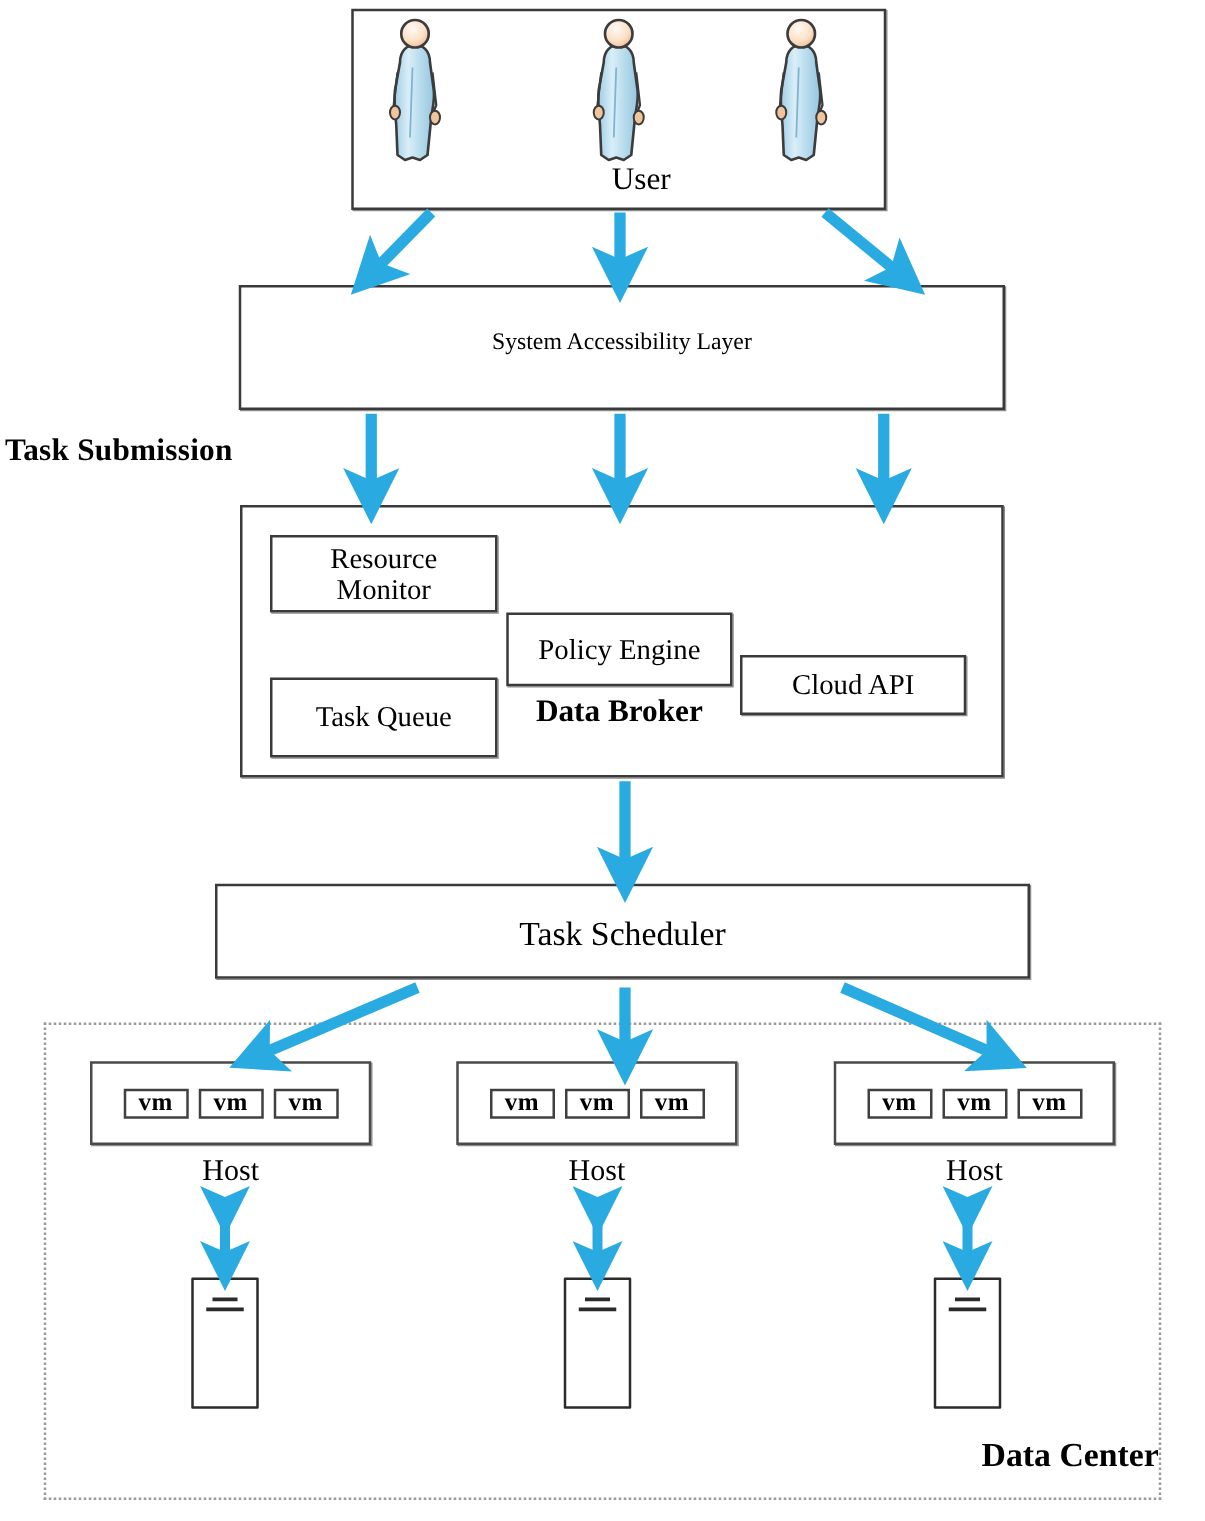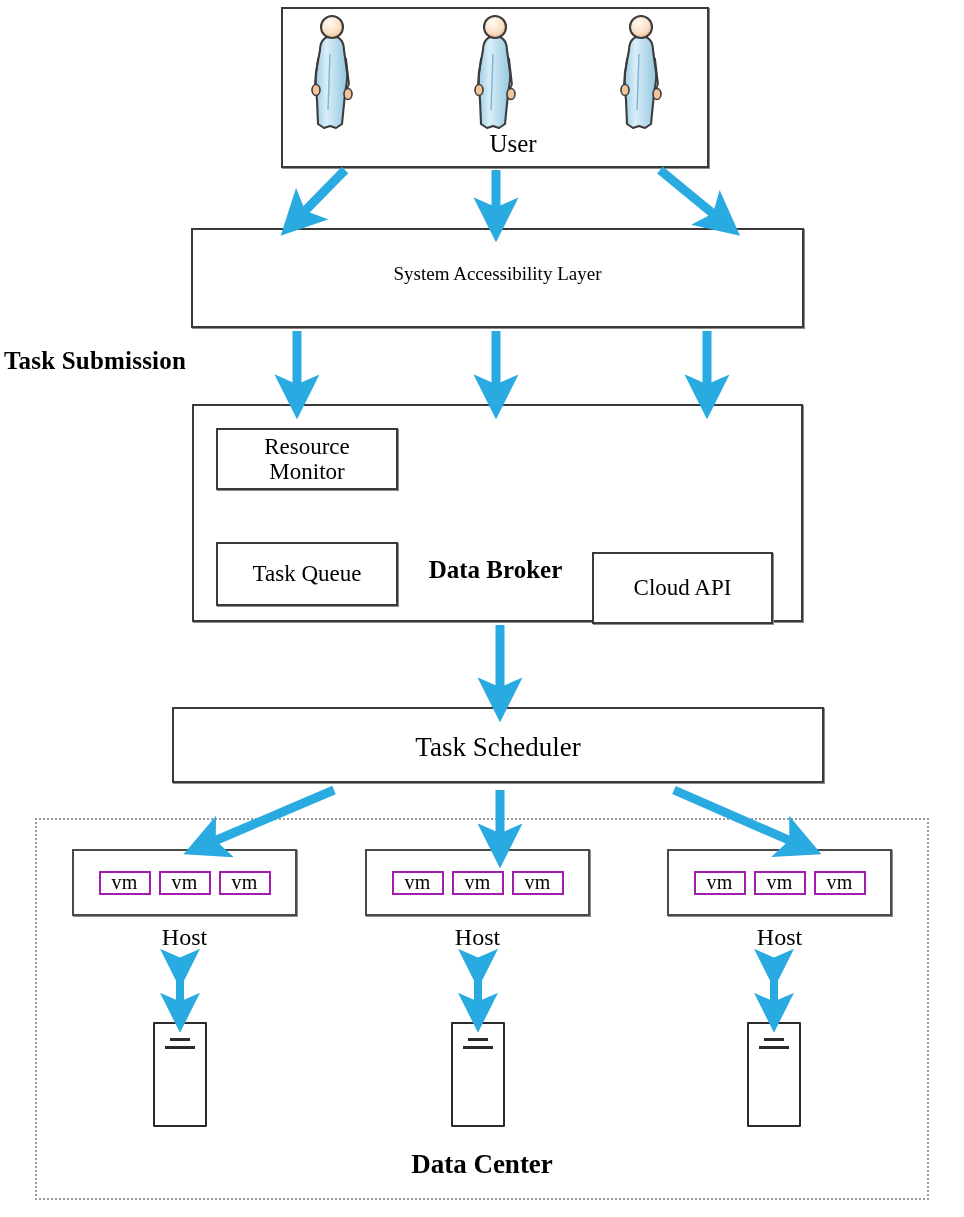--- a/index.html
+++ b/index.html
@@ -78,21 +78,21 @@
     justify-content: center;
     text-align: center;
     font-size: 23px;
     line-height: 1.1;
     white-space: pre-line;
   }
   #broker-resource-monitor { left: 216px; top: 428px; width: 182px; height: 62px; }
   #broker-vm-manager       { left: 592px; top: 428px; width: 181px; height: 62px; }
   #broker-policy-engine    { left: 405px; top: 490px; width: 181px; height: 59px; z-index: 5; }
   #broker-task-queue       { left: 216px; top: 542px; width: 182px; height: 64px; }
-  #broker-cloud-api        { left: 592px; top: 552px; width: 181px; height: 72px; font-family: Liberation Serif, serif; }
+  #broker-cloud-api        { left: 592px; top: 524px; width: 181px; height: 48px; font-family: Liberation Serif, serif; }
   #broker-title {
     position: absolute;
     left: 405px;
     top: 556px;
     width: 181px;
     text-align: center;
     font-size: 25px;
     font-weight: bold;
     z-index: 6;
   }
@@ -110,21 +110,21 @@
     height: 382px;
     border: 2px dotted #9a9a9a;
     box-sizing: border-box;
     background: transparent;
   }
   #data-center-title {
     position: absolute;
     left: 0;
     right: 0;
     bottom: 18px;
-    text-align: center;
+    text-align: right;
     font-size: 27px;
     font-weight: bold;
   }
 
   
   .host-box {
     position: absolute;
     top: 849px;
     height: 67px;
     background: #ffffff;
@@ -133,27 +133,27 @@
     box-shadow: 1px 1px 0 0 #8c8c8c;
     display: flex;
     align-items: center;
     justify-content: center;
     gap: 8px;
   }
   .vm-box {
     width: 52px;
     height: 24px;
     background: #ffffff;
-    border: 2px solid #a21caf;
+    border: 2px solid #404040;
     box-sizing: border-box;
     display: flex;
     align-items: center;
     justify-content: center;
     font-size: 20px;
-    font-weight: normal;
+    font-weight: bold;
     letter-spacing: 0.3px;
   }
   .host-label {
     position: absolute;
     top: 924px;
     text-align: center;
     font-size: 24px;
   }
 
   
@@ -249,20 +249,21 @@
   <div class="box" id="sal-box">
     <div class="box-label" id="sal-label">System Accessibility Layer</div>
   </div>
 
   <div id="task-submission-label">Task Submission</div>
 
   <div class="box" id="broker-box"></div>
 
   <div class="broker-sub" id="broker-resource-monitor">Resource
 Monitor</div>
+  <div class="broker-sub" id="broker-policy-engine">Policy Engine</div>
   <div class="broker-sub" id="broker-task-queue">Task Queue</div>
   <div class="broker-sub" id="broker-cloud-api">Cloud API</div>
   <div id="broker-title">Data Broker</div>
 
   <div class="box" id="scheduler-box">
     <div class="box-label" id="scheduler-label">Task Scheduler</div>
   </div>
 
   <div id="data-center">
     <div id="data-center-title">Data Center</div>

